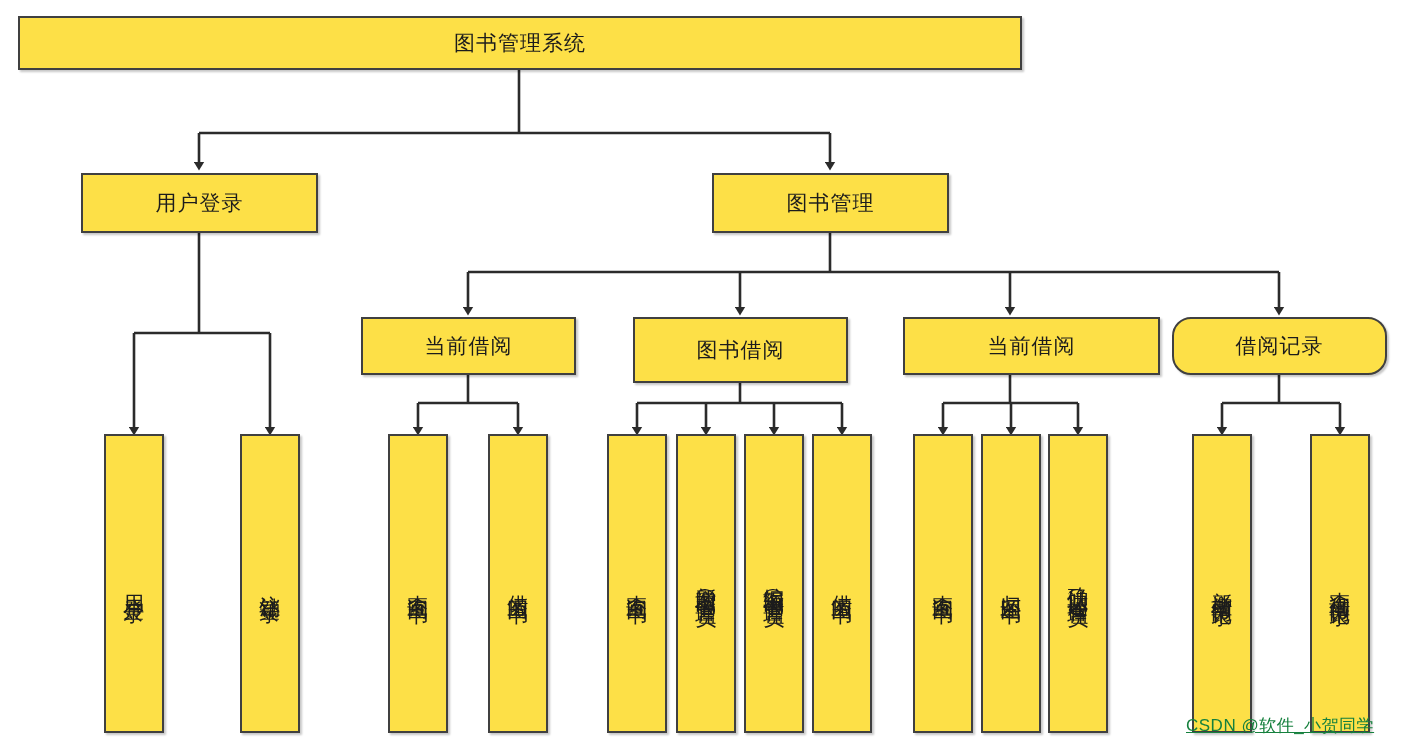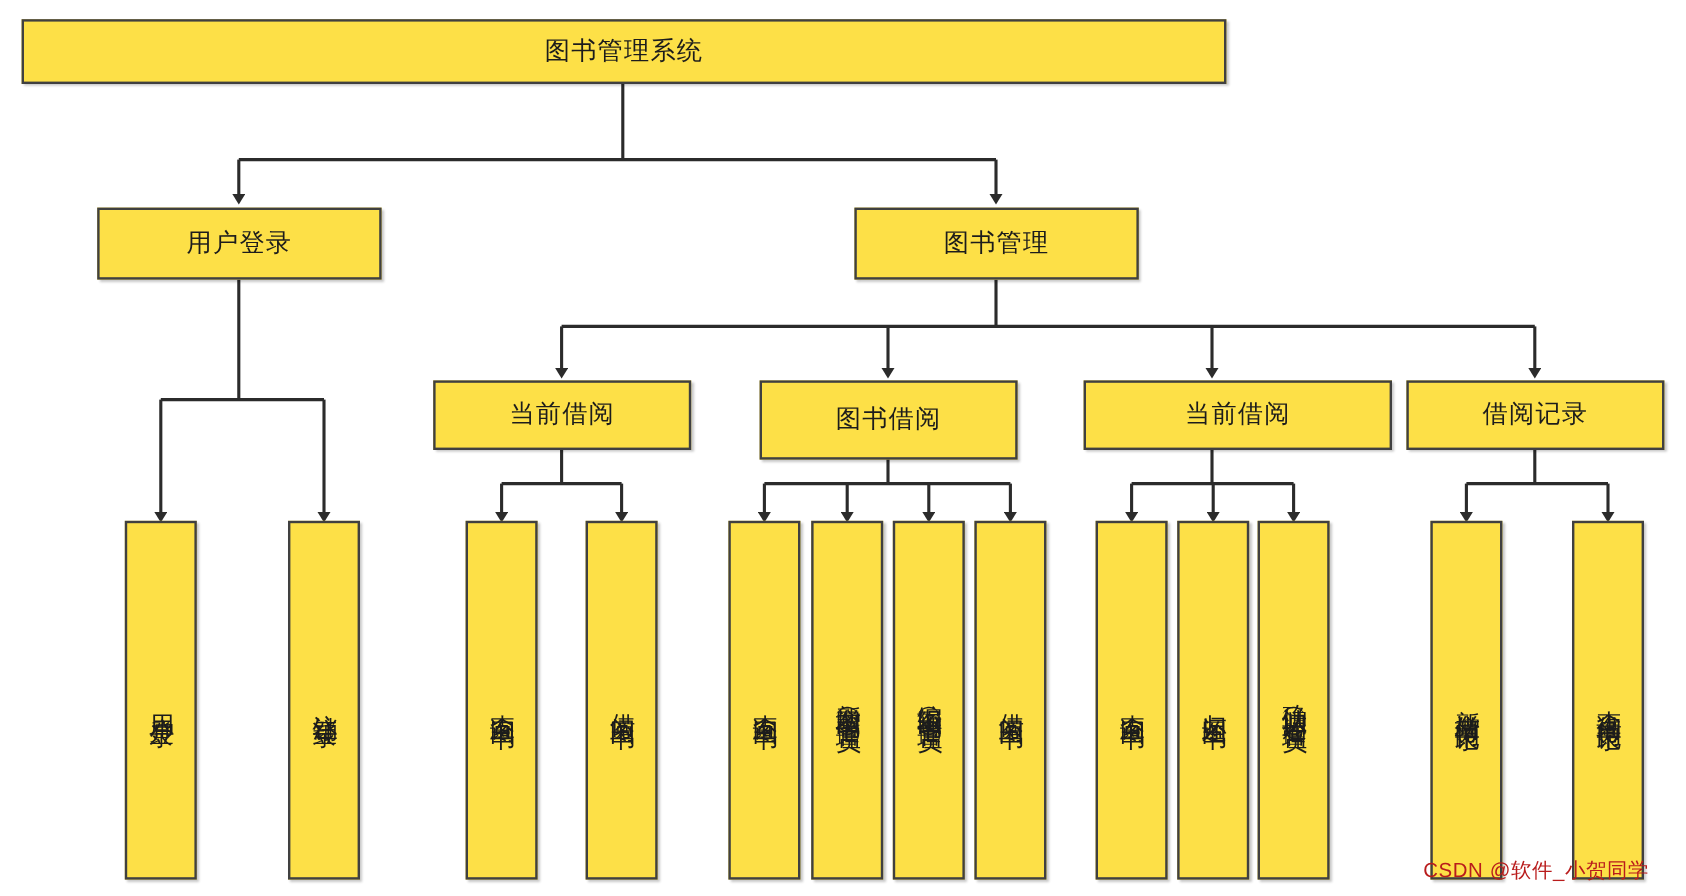--- a/index.html
+++ b/index.html
@@ -61,23 +61,24 @@
     font-size: 21px;
     line-height: 1.32;
     letter-spacing: 3px;
     max-height: 100%;
   }
   .watermark {
     position: absolute;
     left: 1186px;
     top: 714px;
     font-size: 17px;
-    color: #b91c1c;
+    color: #15803d;
     white-space: nowrap;
     letter-spacing: 0.5px;
+    text-decoration: underline;
   }
 </style>
 </head>
 <body>
 
 <div id="canvas">
 
   <svg class="wires" viewBox="0 0 1405 747">
     <defs>
       <marker id="arrow" markerWidth="9" markerHeight="11" refX="1.5" refY="5.5" orient="auto" markerUnits="userSpaceOnUse">
@@ -141,21 +142,21 @@
 
   <div class="node horiz" style="left:361px; top:317px; width:215px; height:58px;">
     <span class="label">当前借阅</span>
   </div>
   <div class="node horiz" style="left:633px; top:317px; width:215px; height:66px;">
     <span class="label">图书借阅</span>
   </div>
   <div class="node horiz" style="left:903px; top:317px; width:257px; height:58px;">
     <span class="label">当前借阅</span>
   </div>
-  <div class="node horiz" style="left:1172px; top:317px; width:215px; height:58px;">
+  <div class="node horiz" style="left:1172px; top:317px; width:215px; height:58px;border-radius:19px;">
     <span class="label">借阅记录</span>
   </div>
 
   <div class="node vert" style="left:104px; top:434px; width:60px; height:299px;">
     <span class="label">用户登录</span>
   </div>
   <div class="node vert" style="left:240px; top:434px; width:60px; height:299px;">
     <span class="label">注销登录</span>
   </div>
 

